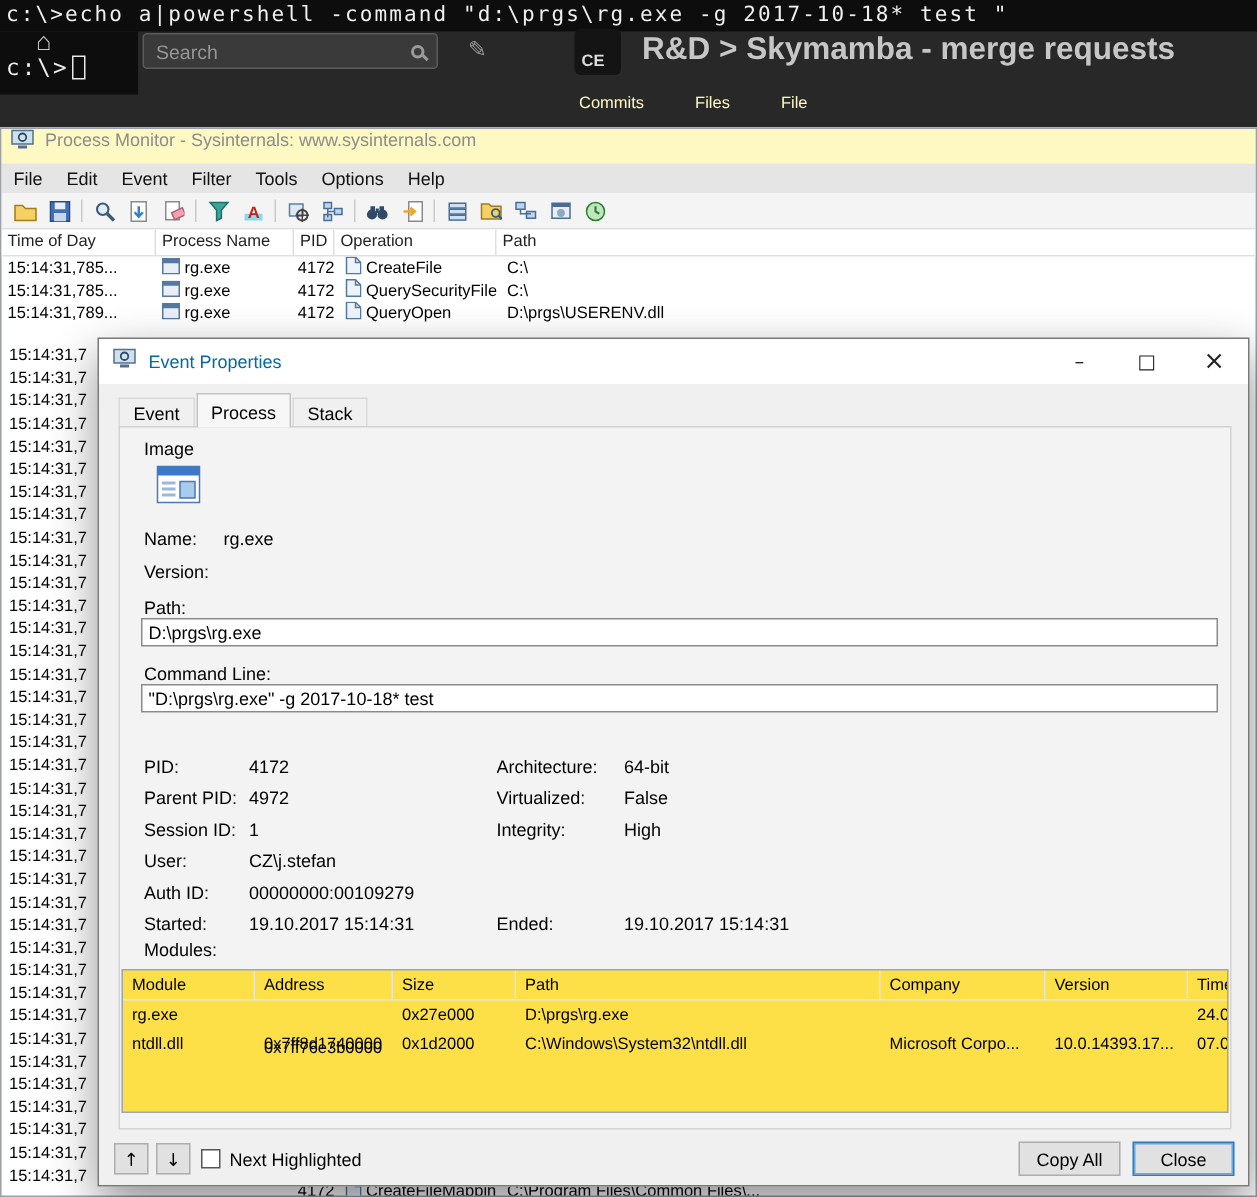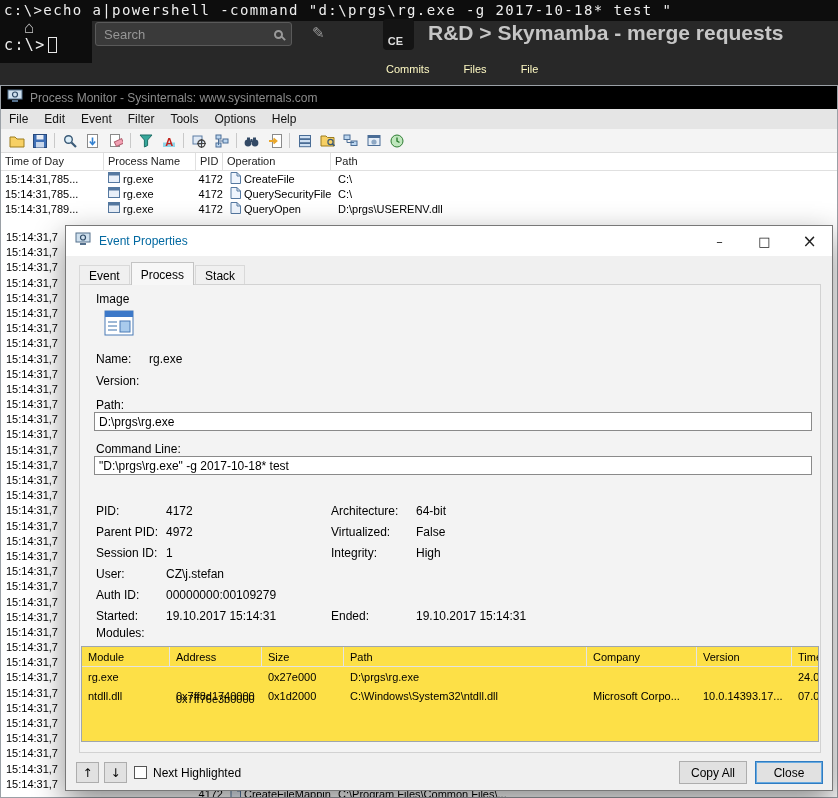--- a/index.html
+++ b/index.html
@@ -18,21 +18,21 @@
 .mag{margin-left:auto;position:relative;width:9px;height:9px;border:2px solid #9a9a9a;border-radius:50%}
 .mag::after{content:"";position:absolute;width:6px;height:2px;background:#9a9a9a;transform:rotate(45deg);right:-5px;bottom:-2px}
 .pencil{position:absolute;left:312px;top:24px;font-size:15px;color:#9a9a9a}
 .ce-badge{position:absolute;left:383px;top:19px;width:31px;height:31px;background:#141414;border-radius:4px;color:#dedede;font-size:11px;font-weight:bold;display:flex;align-items:flex-end;justify-content:flex-end;padding:3px 11px}
 .page-title{position:absolute;left:428px;top:21px;font-size:21px;font-weight:bold;color:#c6c6c6;white-space:nowrap}
 .browser-tabs{position:absolute;left:386px;top:63px;display:flex;gap:34px;font-size:11px;color:#fef9c3}
 .btab{white-space:nowrap}
 
 
 .procmon{position:absolute;left:0;top:85px;width:838px;height:713px;background:#fff;border:1px solid #9aa0a6;z-index:1;overflow:hidden}
-.pm-titlebar{position:absolute;left:0;top:0;right:0;height:23px;background:#000000;display:flex;align-items:center;padding-left:6px;gap:7px}
+.pm-titlebar{position:absolute;left:0;top:0;right:0;height:23px;background:#fef9c3;display:flex;align-items:flex-start;padding-left:6px;gap:7px}
 .pm-title{font-size:12px;color:#8c8c8c;white-space:nowrap}
 .pm-menubar{position:absolute;left:0;top:23px;right:0;height:20px;background:#e5e5e5;display:flex;align-items:center;font-size:12px;color:#111}
 .menu-item{padding:0 8px}
 .pm-toolbar{position:absolute;left:0;top:43px;right:0;height:24px;background:#f4f4f4;border-bottom:1px solid #dcdcdc;display:flex;align-items:center;padding-left:4px}
 .tb-btn{width:23px;height:20px;display:flex;align-items:center;justify-content:center}
 .tb-sep{width:1px;height:15px;background:#c9c9c9;margin:0 3px}
 .pm-header{position:absolute;left:0;top:67px;right:0;height:18px;background:#fff;border-bottom:1px solid #e0e0e0;display:flex;font-size:11px;color:#222}
 .hcell{border-right:1px solid #e0e0e0;padding:2px 4px;white-space:nowrap;overflow:hidden}
 .h-time{width:103px}.h-proc{width:92px}.h-pid{width:27px;text-align:right}.h-op{width:108px}.h-path{flex:1;border-right:none}
 .pm-row{position:absolute;left:0;right:0;height:15px;display:flex;align-items:center;font-size:11px;color:#000}

